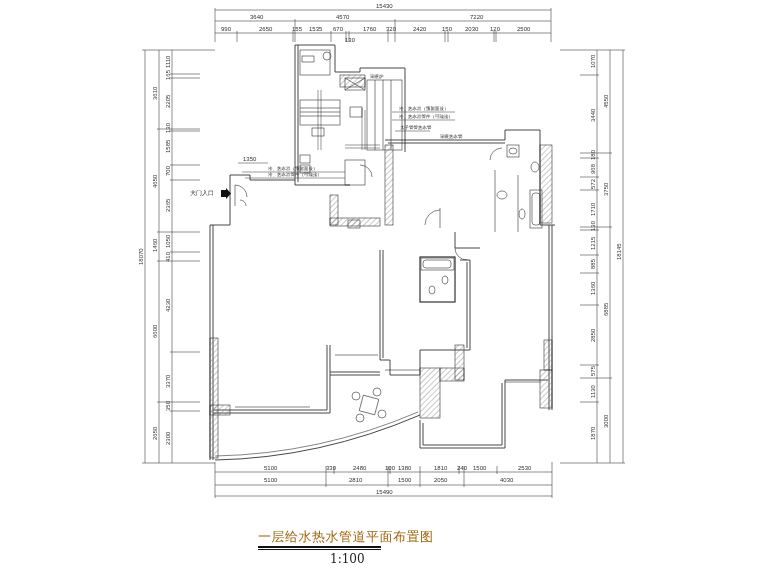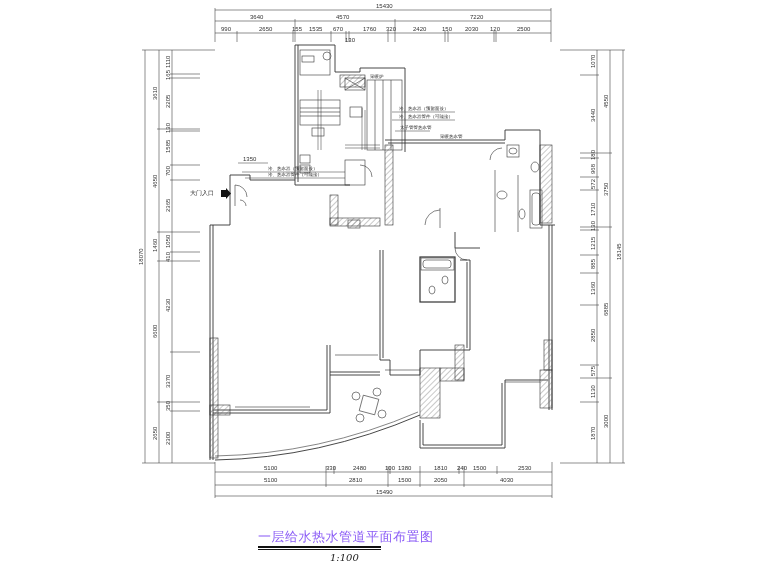--- a/index.html
+++ b/index.html
@@ -1,23 +1,23 @@
 <!DOCTYPE html>
 <html><head>
 <meta charset="utf-8">
 <style>
   html,body{margin:0;padding:0;background:#ffffff;}
   body{width:760px;height:570px;position:relative;overflow:hidden;font-family:"DejaVu Sans",sans-serif;}
   svg{position:absolute;left:0;top:0;}
   .dim{font-family:"Liberation Sans",sans-serif;font-size:6px;fill:#333;}
   .note{font-family:"DejaVu Sans",sans-serif;font-size:4.5px;fill:#222;}
-  .title{position:absolute;left:258px;top:528px;font-family:"DejaVu Serif",serif;font-size:13px;color:#8b5cf6;letter-spacing:0.5px;}
+  .title{position:absolute;left:258px;top:528px;font-family:"DejaVu Serif",serif;font-size:13px;color:#a16207;letter-spacing:0.5px;}
   .title-line1{position:absolute;left:258px;top:546px;width:123px;height:1.5px;background:#111;}
   .title-line2{position:absolute;left:258px;top:549px;width:123px;height:0.6px;background:#111;}
-  .scale{position:absolute;left:330px;top:552px;font-family:"DejaVu Serif",serif;font-size:10px;color:#222;font-style:italic;}
+  .scale{position:absolute;left:330px;top:552px;font-family:"DejaVu Serif",serif;font-size:12px;color:#222;}
 </style>
 </head>
 <body>
 
 <svg width="760" height="570" viewBox="0 0 760 570">
   <defs>
     <pattern id="hatch" width="4" height="4" patternUnits="userSpaceOnUse" patternTransform="rotate(45)">
       <line x1="0" y1="0" x2="0" y2="4" stroke="#777" stroke-width="0.8"></line>
     </pattern>
   </defs>

